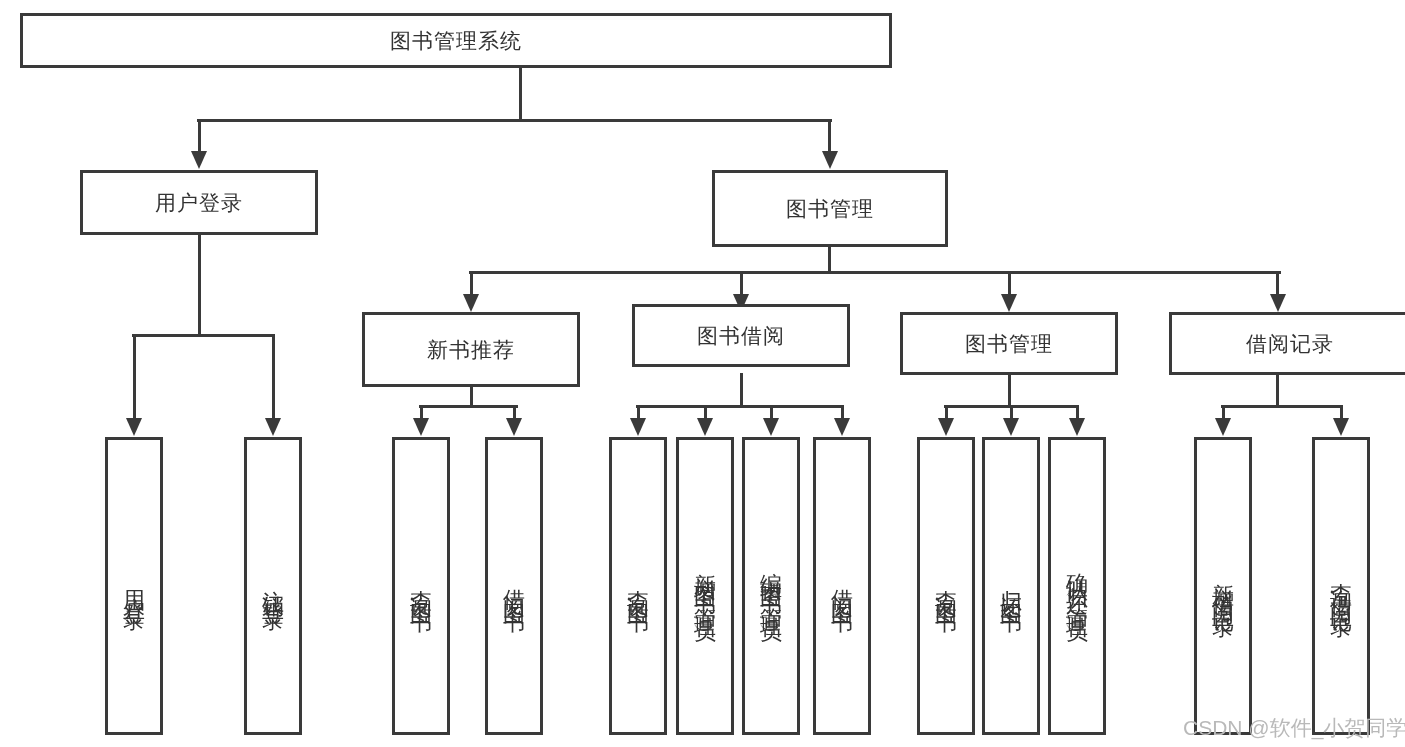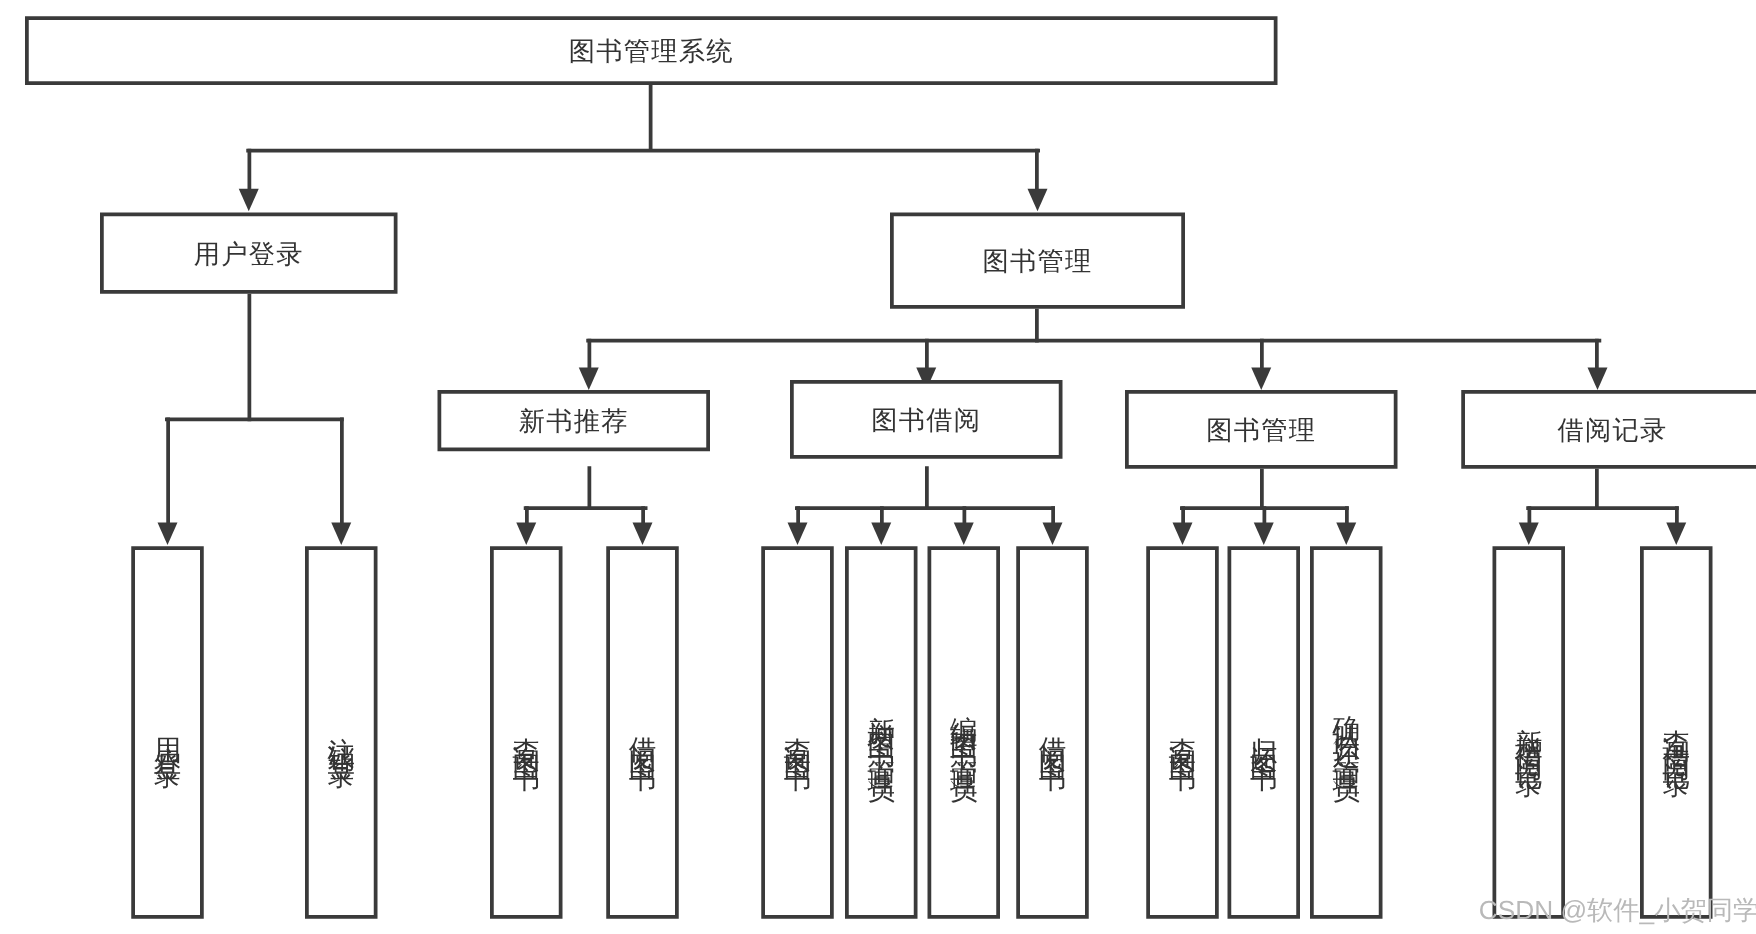--- a/index.html
+++ b/index.html
@@ -29,21 +29,21 @@
   .watermark{
     position:absolute;left:1183px;top:714px;z-index:5;
     font-size:21px;color:var(--watermark,#b9b9b9);white-space:nowrap;
   }
 </style>
 </head>
 <body>
 
 <div class="stage">
 
-  <div class="box" style="left:20px;top:13px;width:1002px;height:55px">
+  <div class="box" style="left:20px;top:13px;width:872px;height:55px">
     <span class="lbl-h">图书管理系统</span>
   </div>
 
   <div>
     <div class="vl" style="left:519px;top:66px;height:55px"></div>
     <div class="hl" style="left:197px;top:119px;width:635px"></div>
     <div class="vl" style="left:198px;top:119px;height:33px"></div>
     <div class="arr" style="left:191px;top:151px"></div>
     <div class="vl" style="left:828px;top:119px;height:33px"></div>
     <div class="arr" style="left:822px;top:151px"></div>
@@ -71,21 +71,21 @@
     <div class="vl" style="left:470px;top:271px;height:25px"></div>
     <div class="arr" style="left:463px;top:294px"></div>
     <div class="vl" style="left:740px;top:271px;height:25px"></div>
     <div class="arr" style="left:733px;top:294px"></div>
     <div class="vl" style="left:1008px;top:271px;height:25px"></div>
     <div class="arr" style="left:1001px;top:294px"></div>
     <div class="vl" style="left:1276px;top:271px;height:25px"></div>
     <div class="arr" style="left:1270px;top:294px"></div>
   </div>
 
-  <div class="box" style="left:350px;top:312px;width:218px;height:49px">
+  <div class="box" style="left:362px;top:312px;width:218px;height:75px">
     <span class="lbl-h">新书推荐</span>
   </div>
   <div class="box" style="left:632px;top:304px;width:218px;height:63px">
     <span class="lbl-h">图书借阅</span>
   </div>
   <div class="box" style="left:900px;top:312px;width:218px;height:63px">
     <span class="lbl-h">图书管理</span>
   </div>
   <div class="box" style="left:1169px;top:312px;width:242px;height:63px">
     <span class="lbl-h">借阅记录</span>

